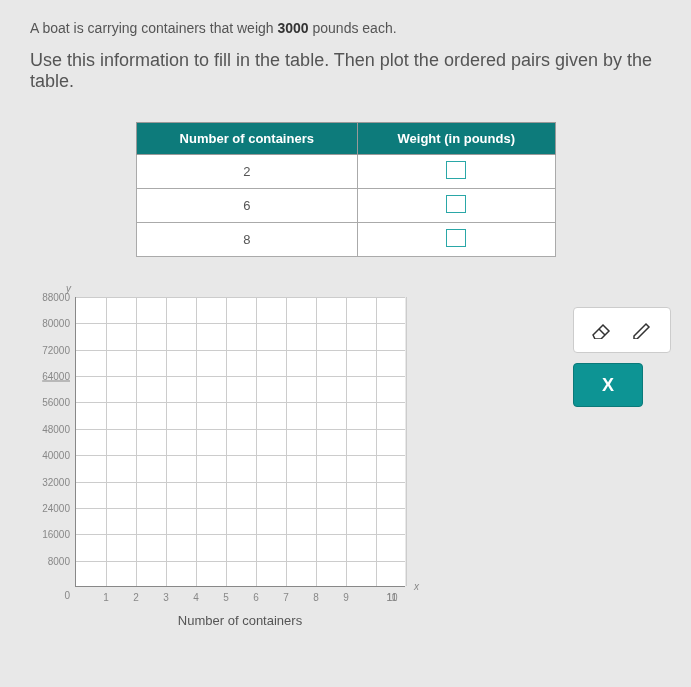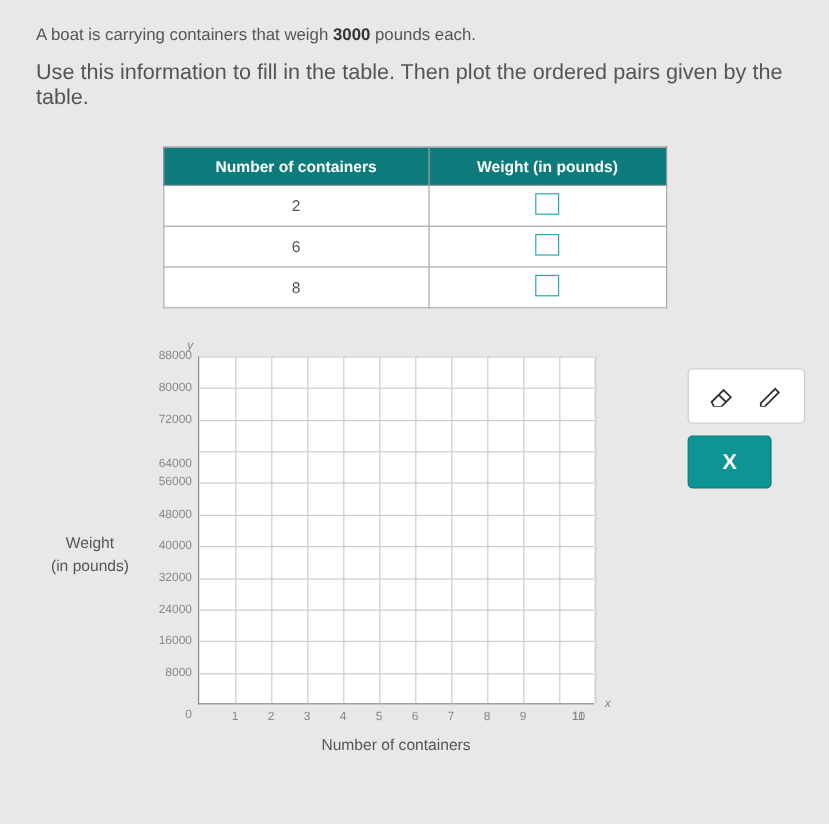--- a/index.html
+++ b/index.html
@@ -145,24 +145,20 @@
       <td><span class="input-box"></span></td>
     </tr>
     <tr>
       <td>8</td>
       <td><span class="input-box"></span></td>
     </tr>
   </tbody>
 </table>
 
 <div class="chart-area">
-  <div class="y-axis-label">
-    <span>Weight</span><br>
-    <span>(in pounds)</span>
-  </div>
 
   <div class="chart-wrap">
     <div class="grid" id="grid">
       <span class="axis-y-letter">y</span>
       <span class="axis-x-letter">x</span>
       <span class="origin-label">0</span>
     <div class="vline" style="left: 30px;"></div>
         <span class="x-tick-label" style="left: 30px;">1</span>
         <div class="vline" style="left: 60px;"></div>
         <span class="x-tick-label" style="left: 60px;">2</span>
@@ -192,21 +188,21 @@
         <span class="y-tick-label" style="top: 210.909px;">24000</span>
         <div class="hline" style="top: 184.545px;"></div>
         <span class="y-tick-label" style="top: 184.545px;">32000</span>
         <div class="hline" style="top: 158.182px;"></div>
         <span class="y-tick-label" style="top: 158.182px;">40000</span>
         <div class="hline" style="top: 131.818px;"></div>
         <span class="y-tick-label" style="top: 131.818px;">48000</span>
         <div class="hline" style="top: 105.455px;"></div>
         <span class="y-tick-label" style="top: 105.455px;">56000</span>
         <div class="hline" style="top: 79.0909px;"></div>
-        <span class="y-tick-label" style="top: 90px;">64000</span>
+        <span class="y-tick-label" style="top: 79px; text-decoration: underline;">64000</span>
         <div class="hline" style="top: 52.7273px;"></div>
         <span class="y-tick-label" style="top: 52.7273px;">72000</span>
         <div class="hline" style="top: 26.3636px;"></div>
         <span class="y-tick-label" style="top: 26.3636px;">80000</span>
         <div class="hline" style="top: 0px;"></div>
         <span class="y-tick-label" style="top: 0px;">88000</span>
       </div>
     <div class="x-axis-label">Number of containers</div>
   </div>
 

